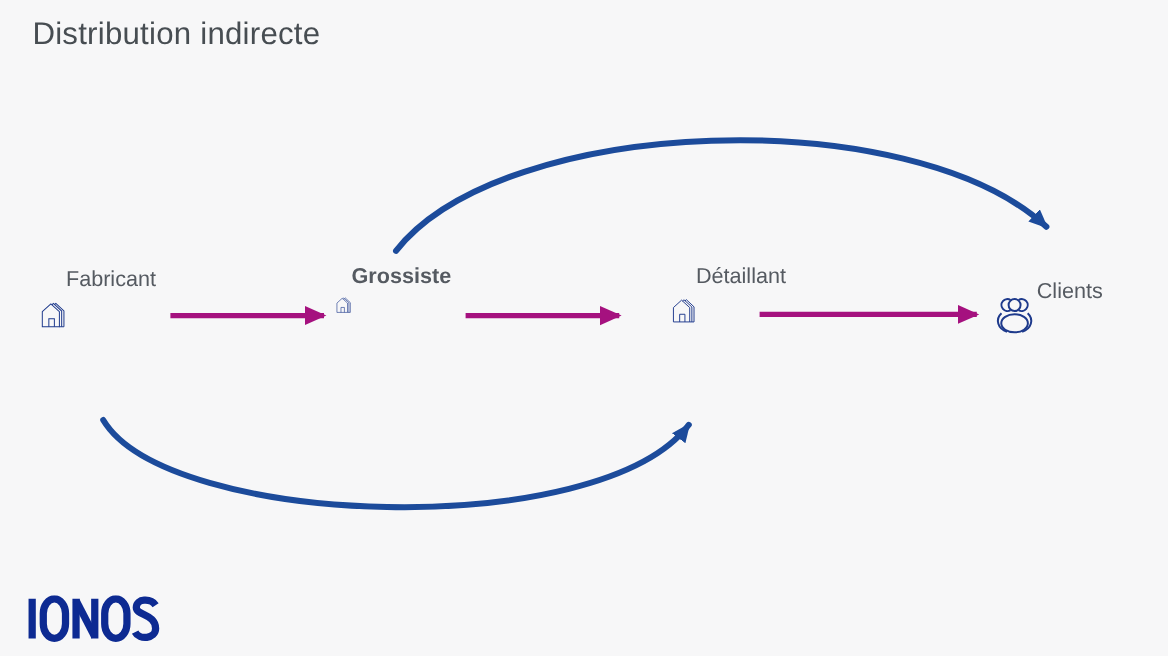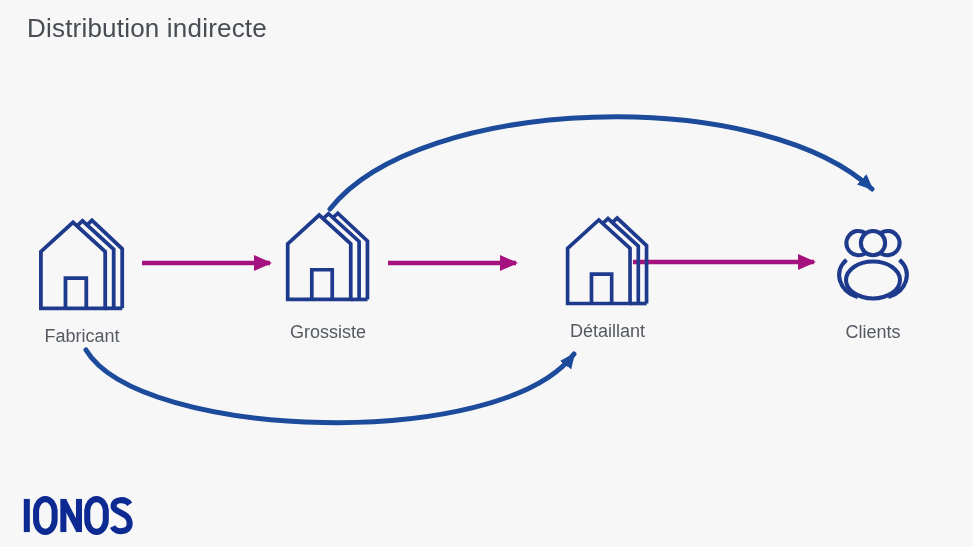--- a/index.html
+++ b/index.html
@@ -11,32 +11,32 @@
   .stage{
     position:relative;width:973px;height:547px;overflow:hidden;
     background:var(--background,#f7f7f8);
     font-family:"Liberation Sans",sans-serif;
   }
   .page-title{
     position:absolute;left:27px;top:13px;
     font-size:26px;font-weight:400;letter-spacing:.2px;
     color:var(--title-text,#474d52);
   }
-  .node{position:absolute;display:flex;flex-direction:column;align-items:center;}
+  .node{position:absolute;display:flex;}
   .node .icon{display:block;}
   .node .icon path,.node .icon circle,.node .icon ellipse{
     fill:none;stroke:var(--icon-blue,#1e3a8c);
   }
   .node-label{
     margin-top:12px;font-size:18px;color:var(--label-text,#555a61);
     white-space:nowrap;
   }
   #node-fabricant{left:34px;top:210px;width:96px;}
   #node-grossiste{left:280px;top:203px;width:96px;}
-  #node-grossiste .node-label{margin-top:17px;}
+  #node-grossiste .node-label{margin-top:17px;font-weight:bold;}
   #node-detaillant{left:560px;top:208px;width:95px;}
   #node-clients{left:827px;top:217px;width:92px;}
   #node-clients .node-label{margin-top:15px;}
   .overlay{position:absolute;left:0;top:0;pointer-events:none;}
   .arc{fill:none;stroke:var(--arc-blue,#1c4b9b);stroke-width:5;stroke-linecap:round;}
   .marrow{fill:none;stroke:var(--arrow-magenta,#a5117f);stroke-width:4.5;}
   .bfill{fill:var(--arc-blue,#1c4b9b);}
   .mfill{fill:var(--arrow-magenta,#a5117f);}
   .logo{position:absolute;left:22px;top:496px;}
   .logo line,.logo rect,.logo path{fill:none;stroke:var(--logo-blue,#0d2a92);stroke-width:6.2;}

